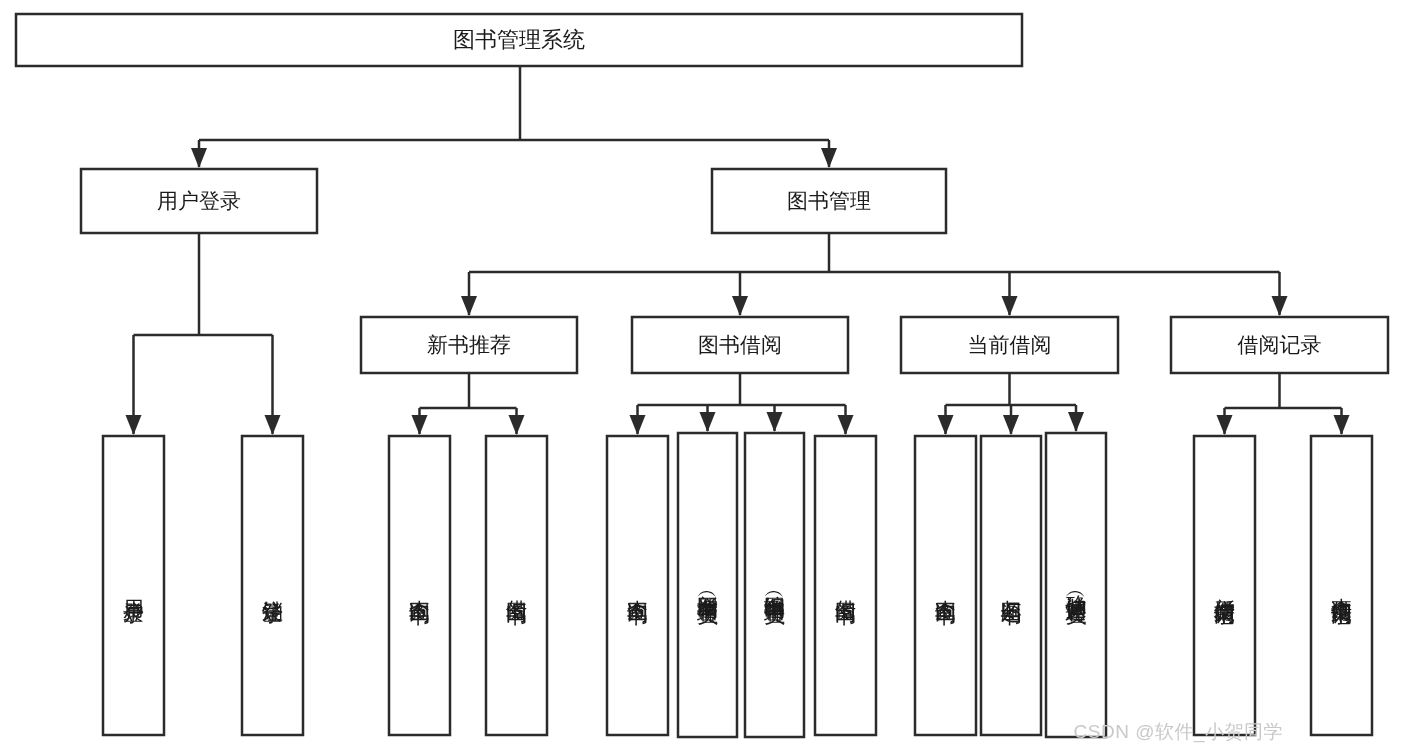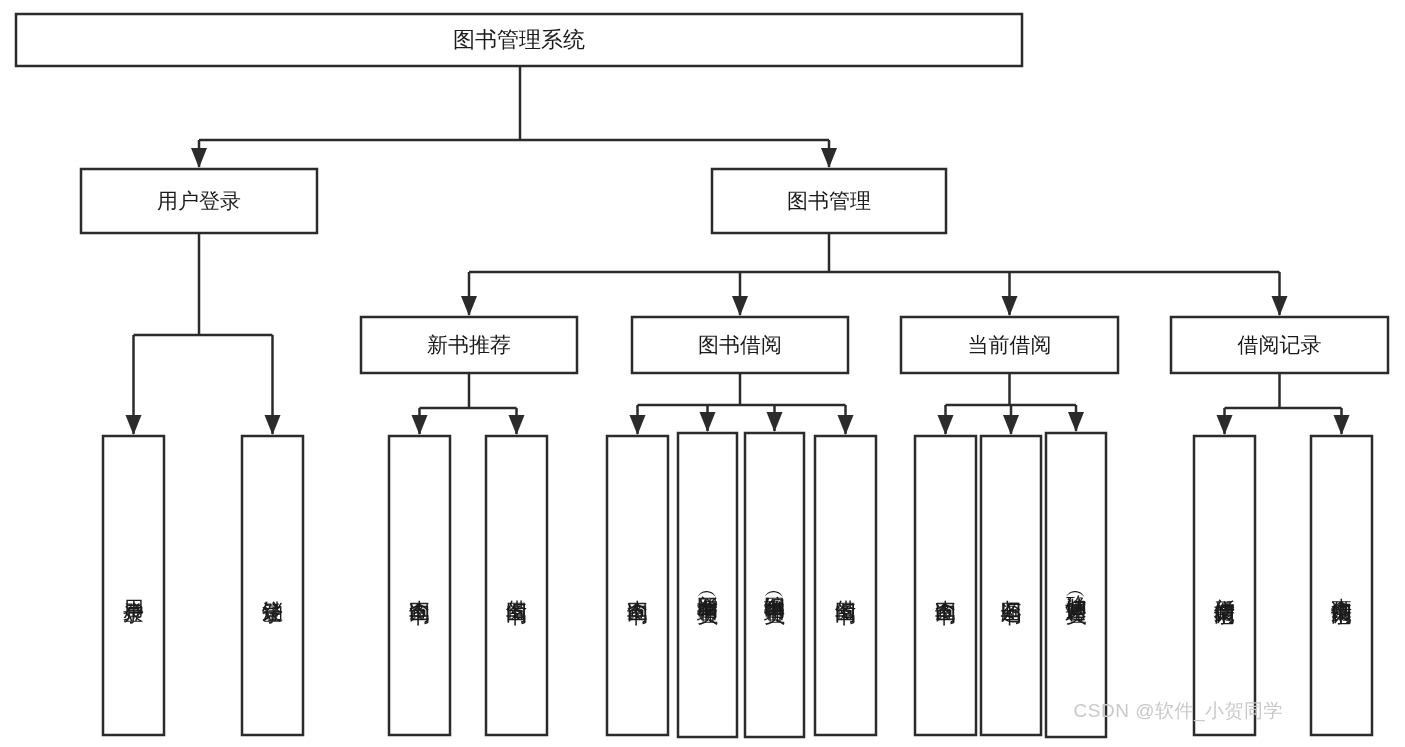--- a/index.html
+++ b/index.html
@@ -67,21 +67,21 @@
     font-size: 21px;
     line-height: 1.04;
     color: #1b1b1b;
     letter-spacing: 1.5px;
     white-space: nowrap;
     text-align: center;
   }
   .watermark {
     position: absolute;
     right: 14px;
-    bottom: 23px;
+    bottom: 2px;
     font-family: "Liberation Sans", "DejaVu Sans", sans-serif;
     font-size: 19px;
     color: #c9c9c9;
     letter-spacing: 0.5px;
     user-select: none;
   }
 </style>
 </head>
 <body>
 

